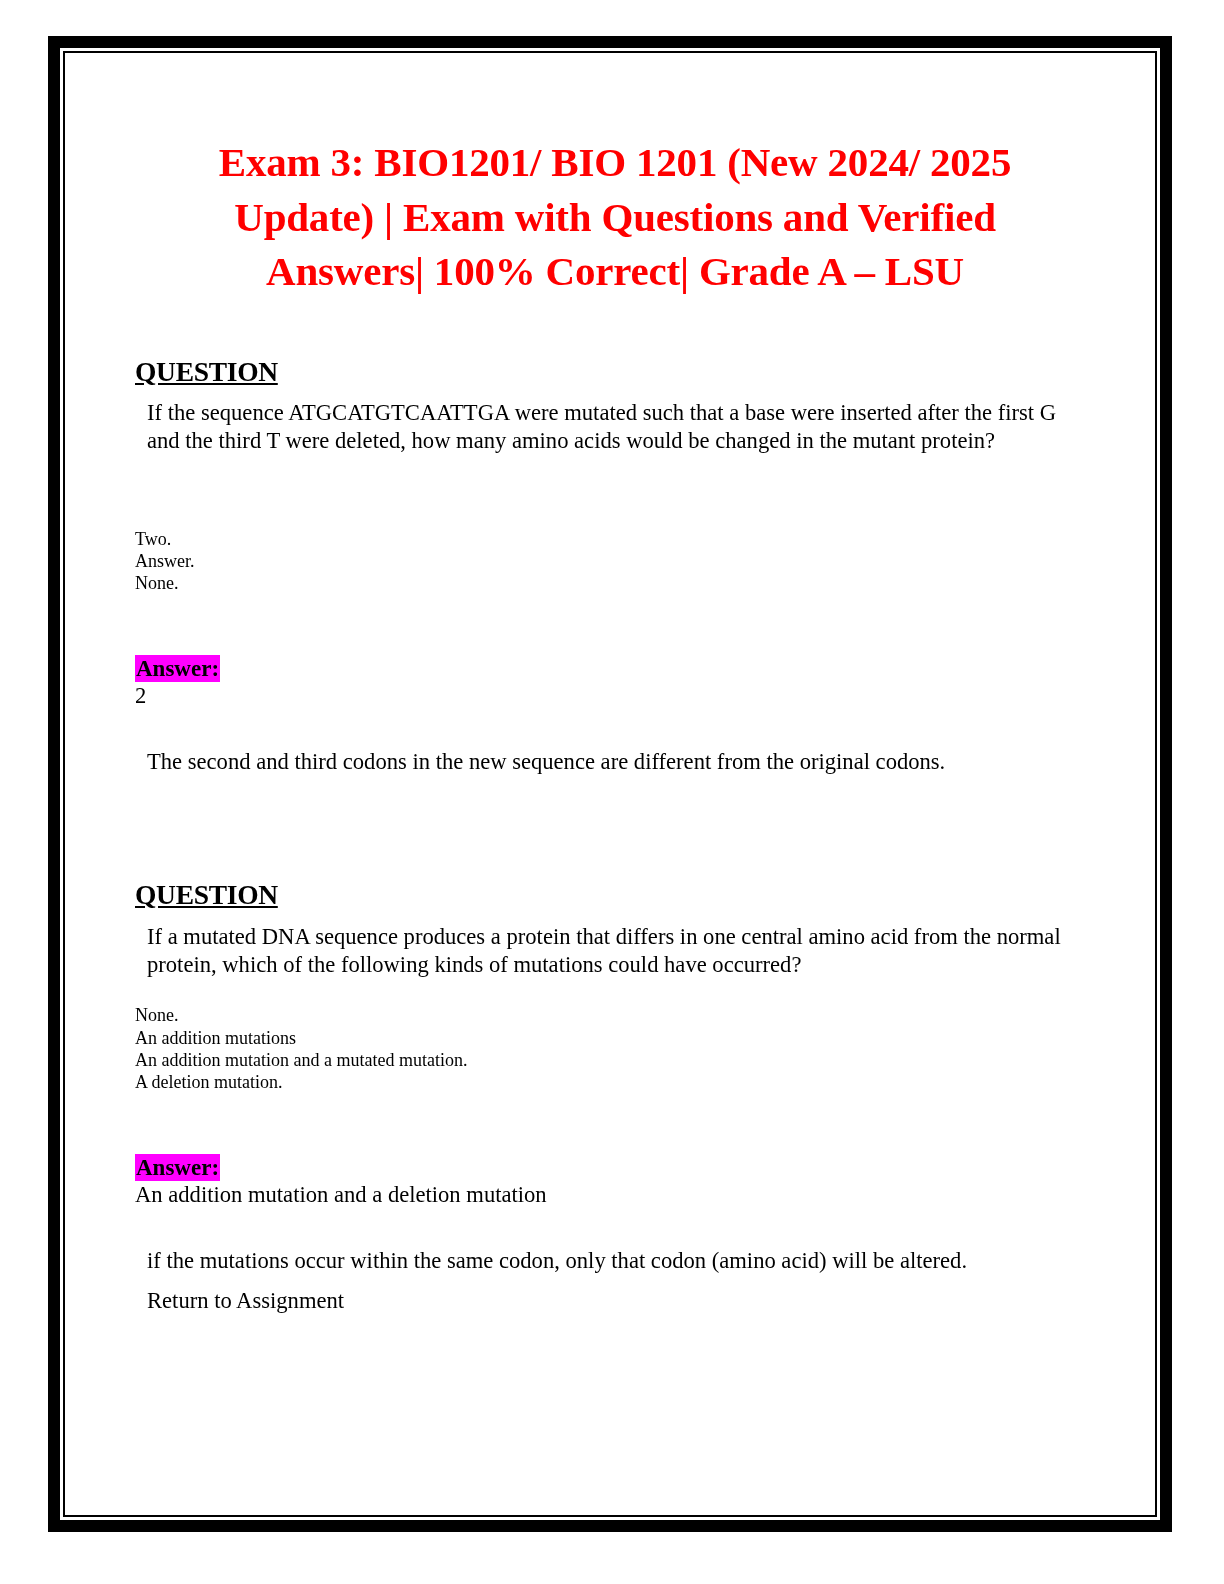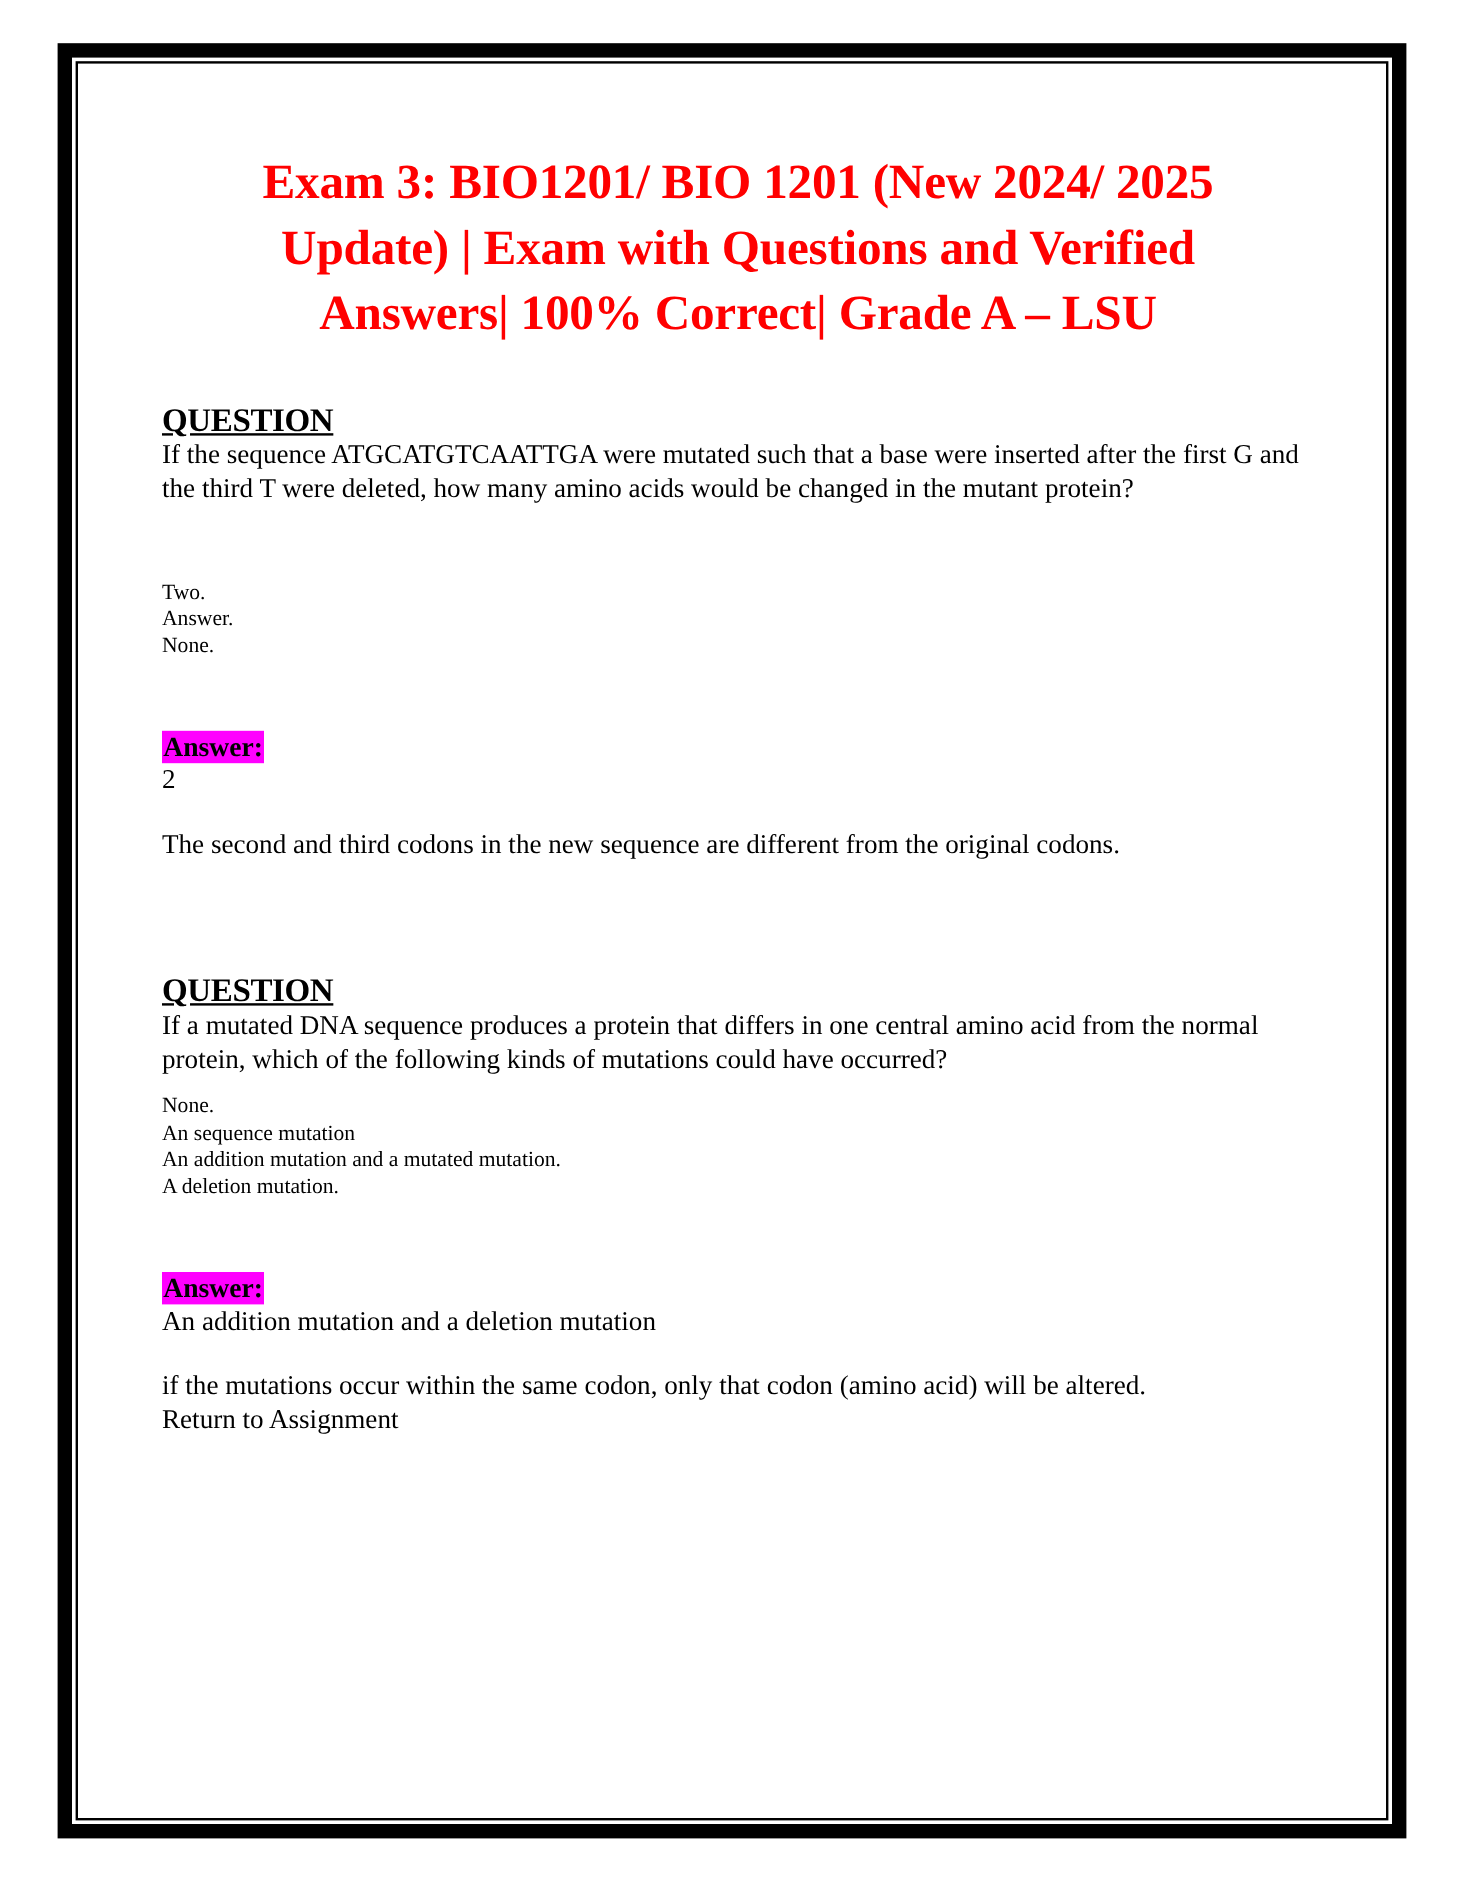--- a/index.html
+++ b/index.html
@@ -42,21 +42,21 @@
     left: 0;
     top: 0;
     right: 0;
     bottom: 0;
     padding: 66px 60px 0 70px;
     box-sizing: border-box;
   }
 
   
   .doc-title {
-    margin: 5px;
+    margin: 16px;
     padding: 0 34px 0 34px;
     font-size: 41px;
     line-height: 1.33;
     font-weight: bold;
     color: #FF0000;
     text-align: center;
     letter-spacing: -0.2px;
   }
 
   
@@ -70,21 +70,21 @@
     margin: 0;
     letter-spacing: -0.3px;
   }
 
   .q-section { margin: 0; }
 
   
   .body-text {
     font-size: 22.6px;
     line-height: 1.245;
-    margin: 0;
+    margin: 12px;
     text-align: left;
   }
   .lead-space {
     text-decoration: underline;
     text-underline-offset: 1px;
   }
 
   .opt-list {
     font-size: 18px;
     line-height: 1.245;
@@ -161,21 +161,21 @@
         <div>
           <span class="q-heading">QUESTION</span>
         </div>
 
         <p class="body-text"><span class="lead-space"> </span><span>If a mutated DNA sequence produces a protein that differs in one central amino acid from the normal protein, which of the following kinds of mutations could have occurred?</span></p>
 
         <div class="gap-xs"></div>
 
         <div class="opt-list">
           <div>None.</div>
-          <div>An sequence mutation</div>
+          <div>An addition mutations</div>
           <div>An addition mutation and a mutated mutation.</div>
           <div>A deletion mutation.</div>
         </div>
 
         <div class="gap-l"></div>
 
         <div>
           <span class="answer-label">Answer:</span>
         </div>
 

